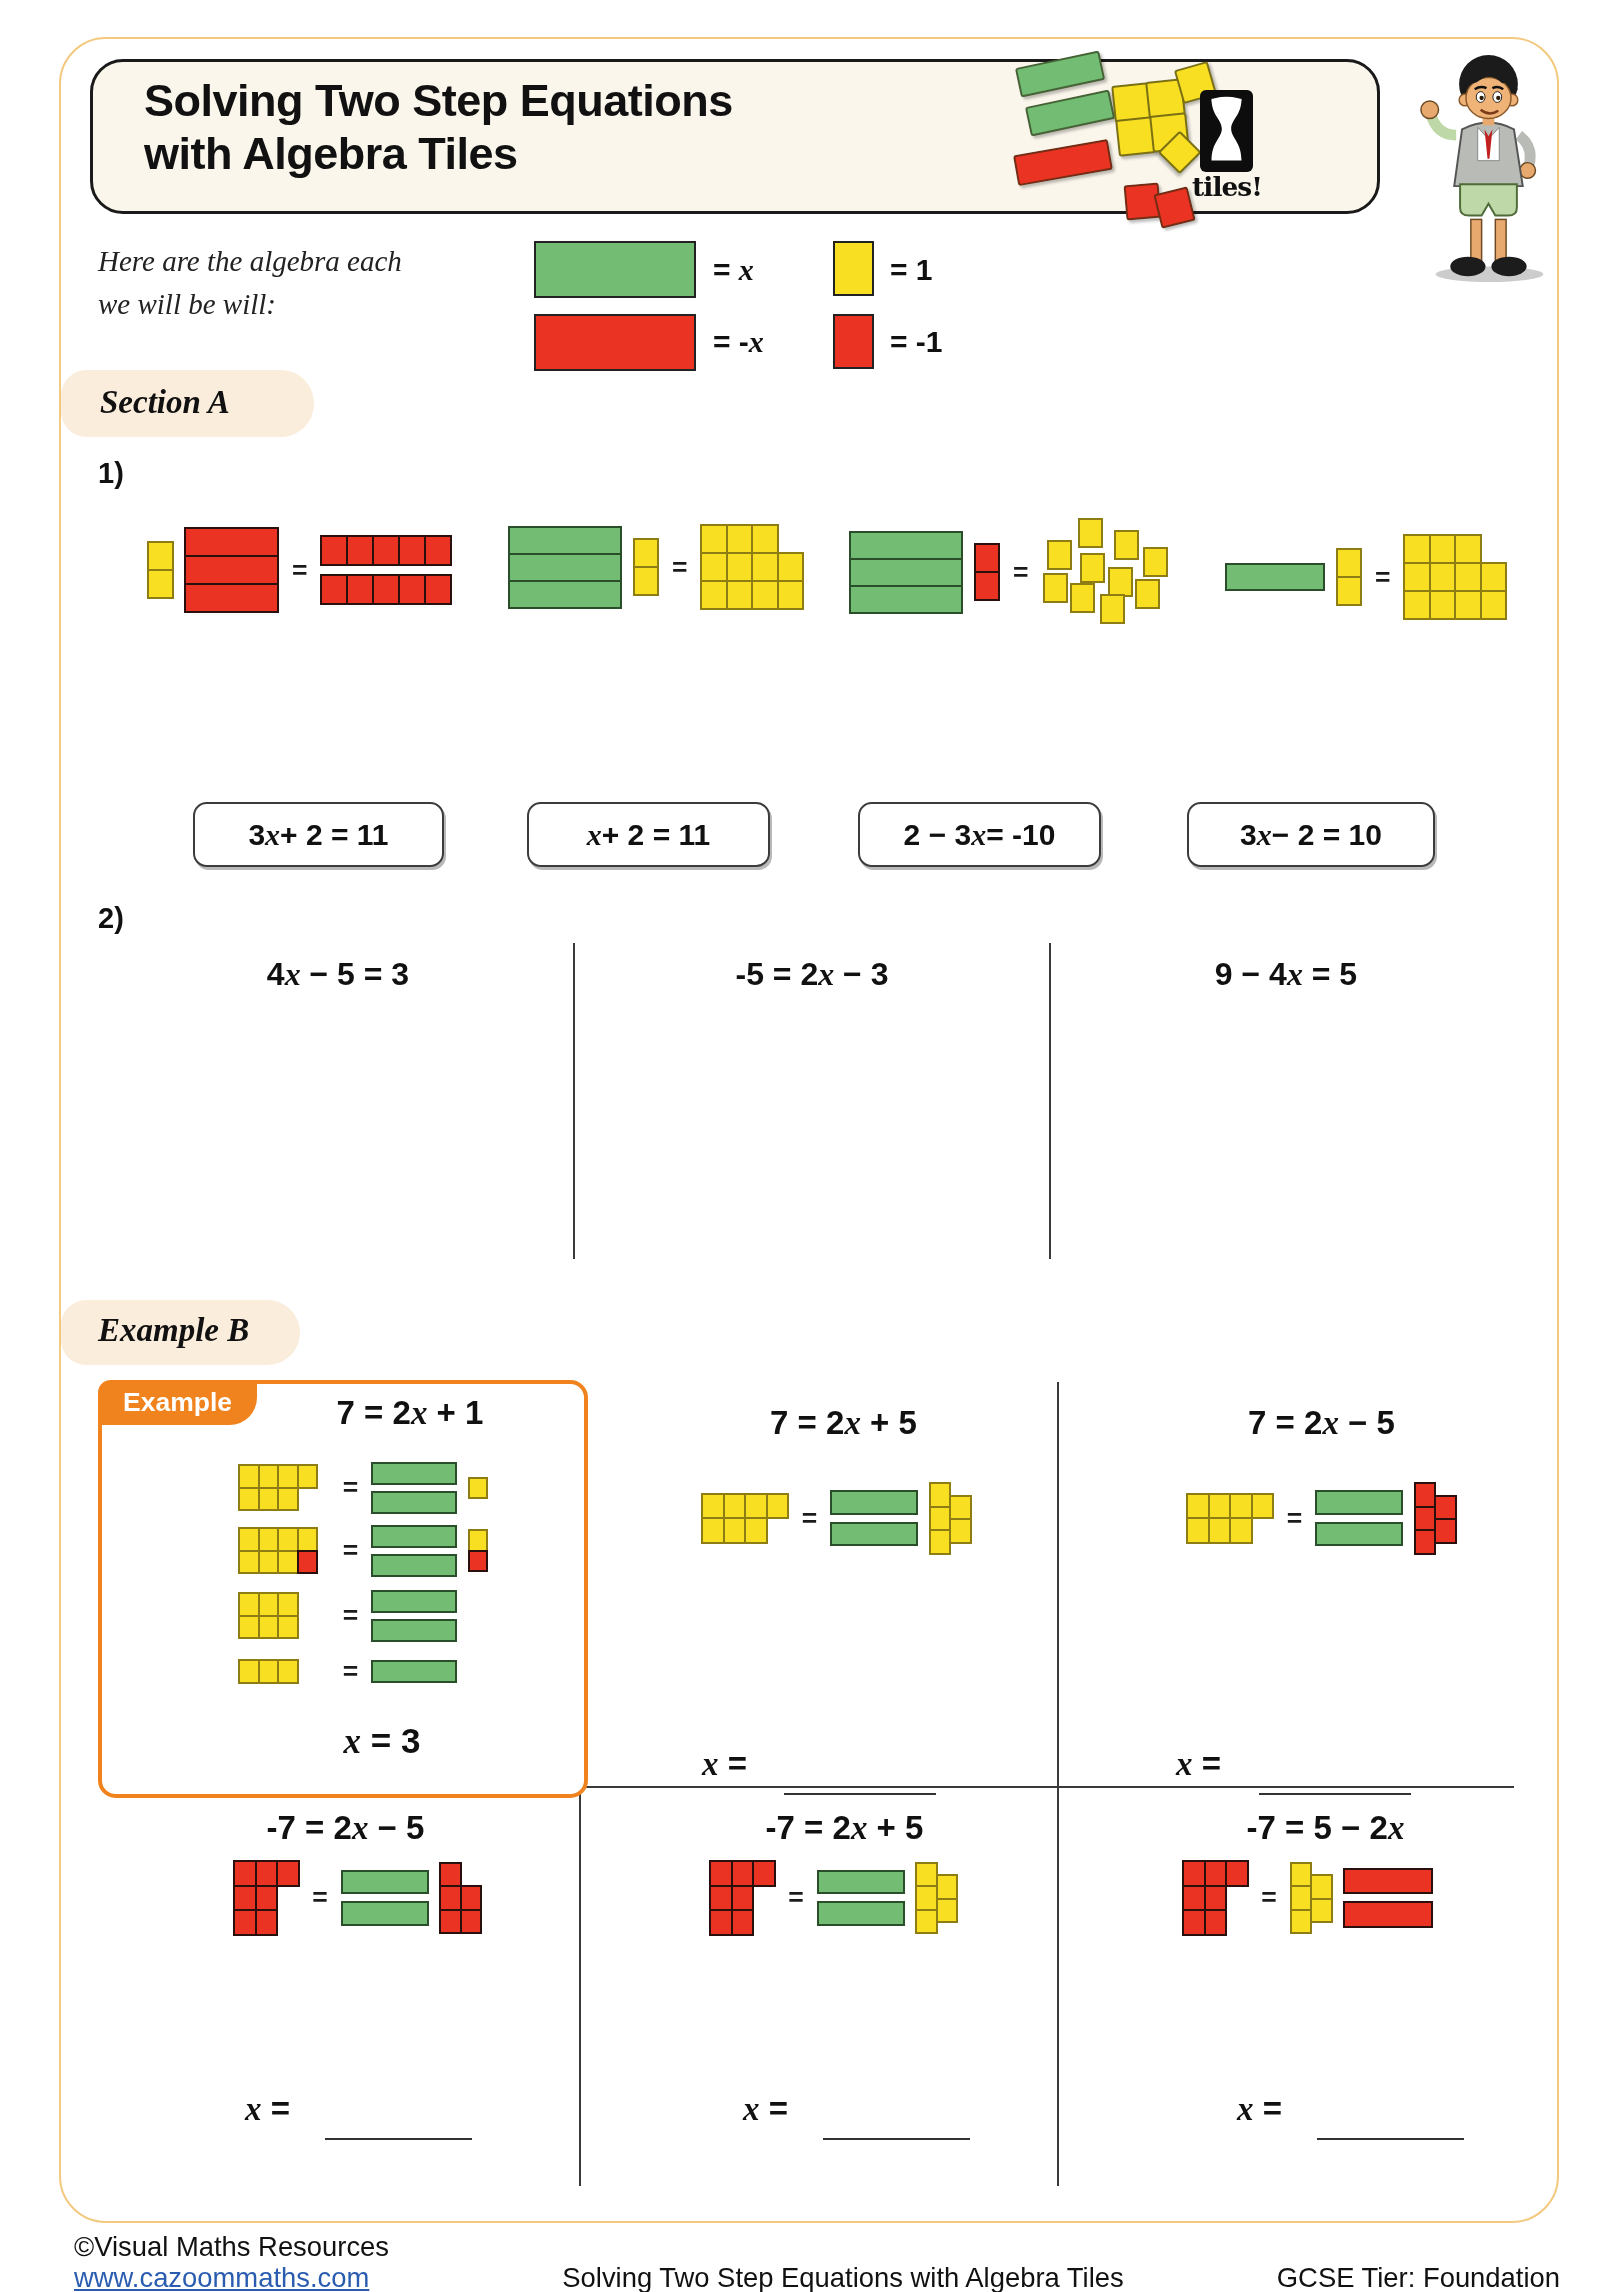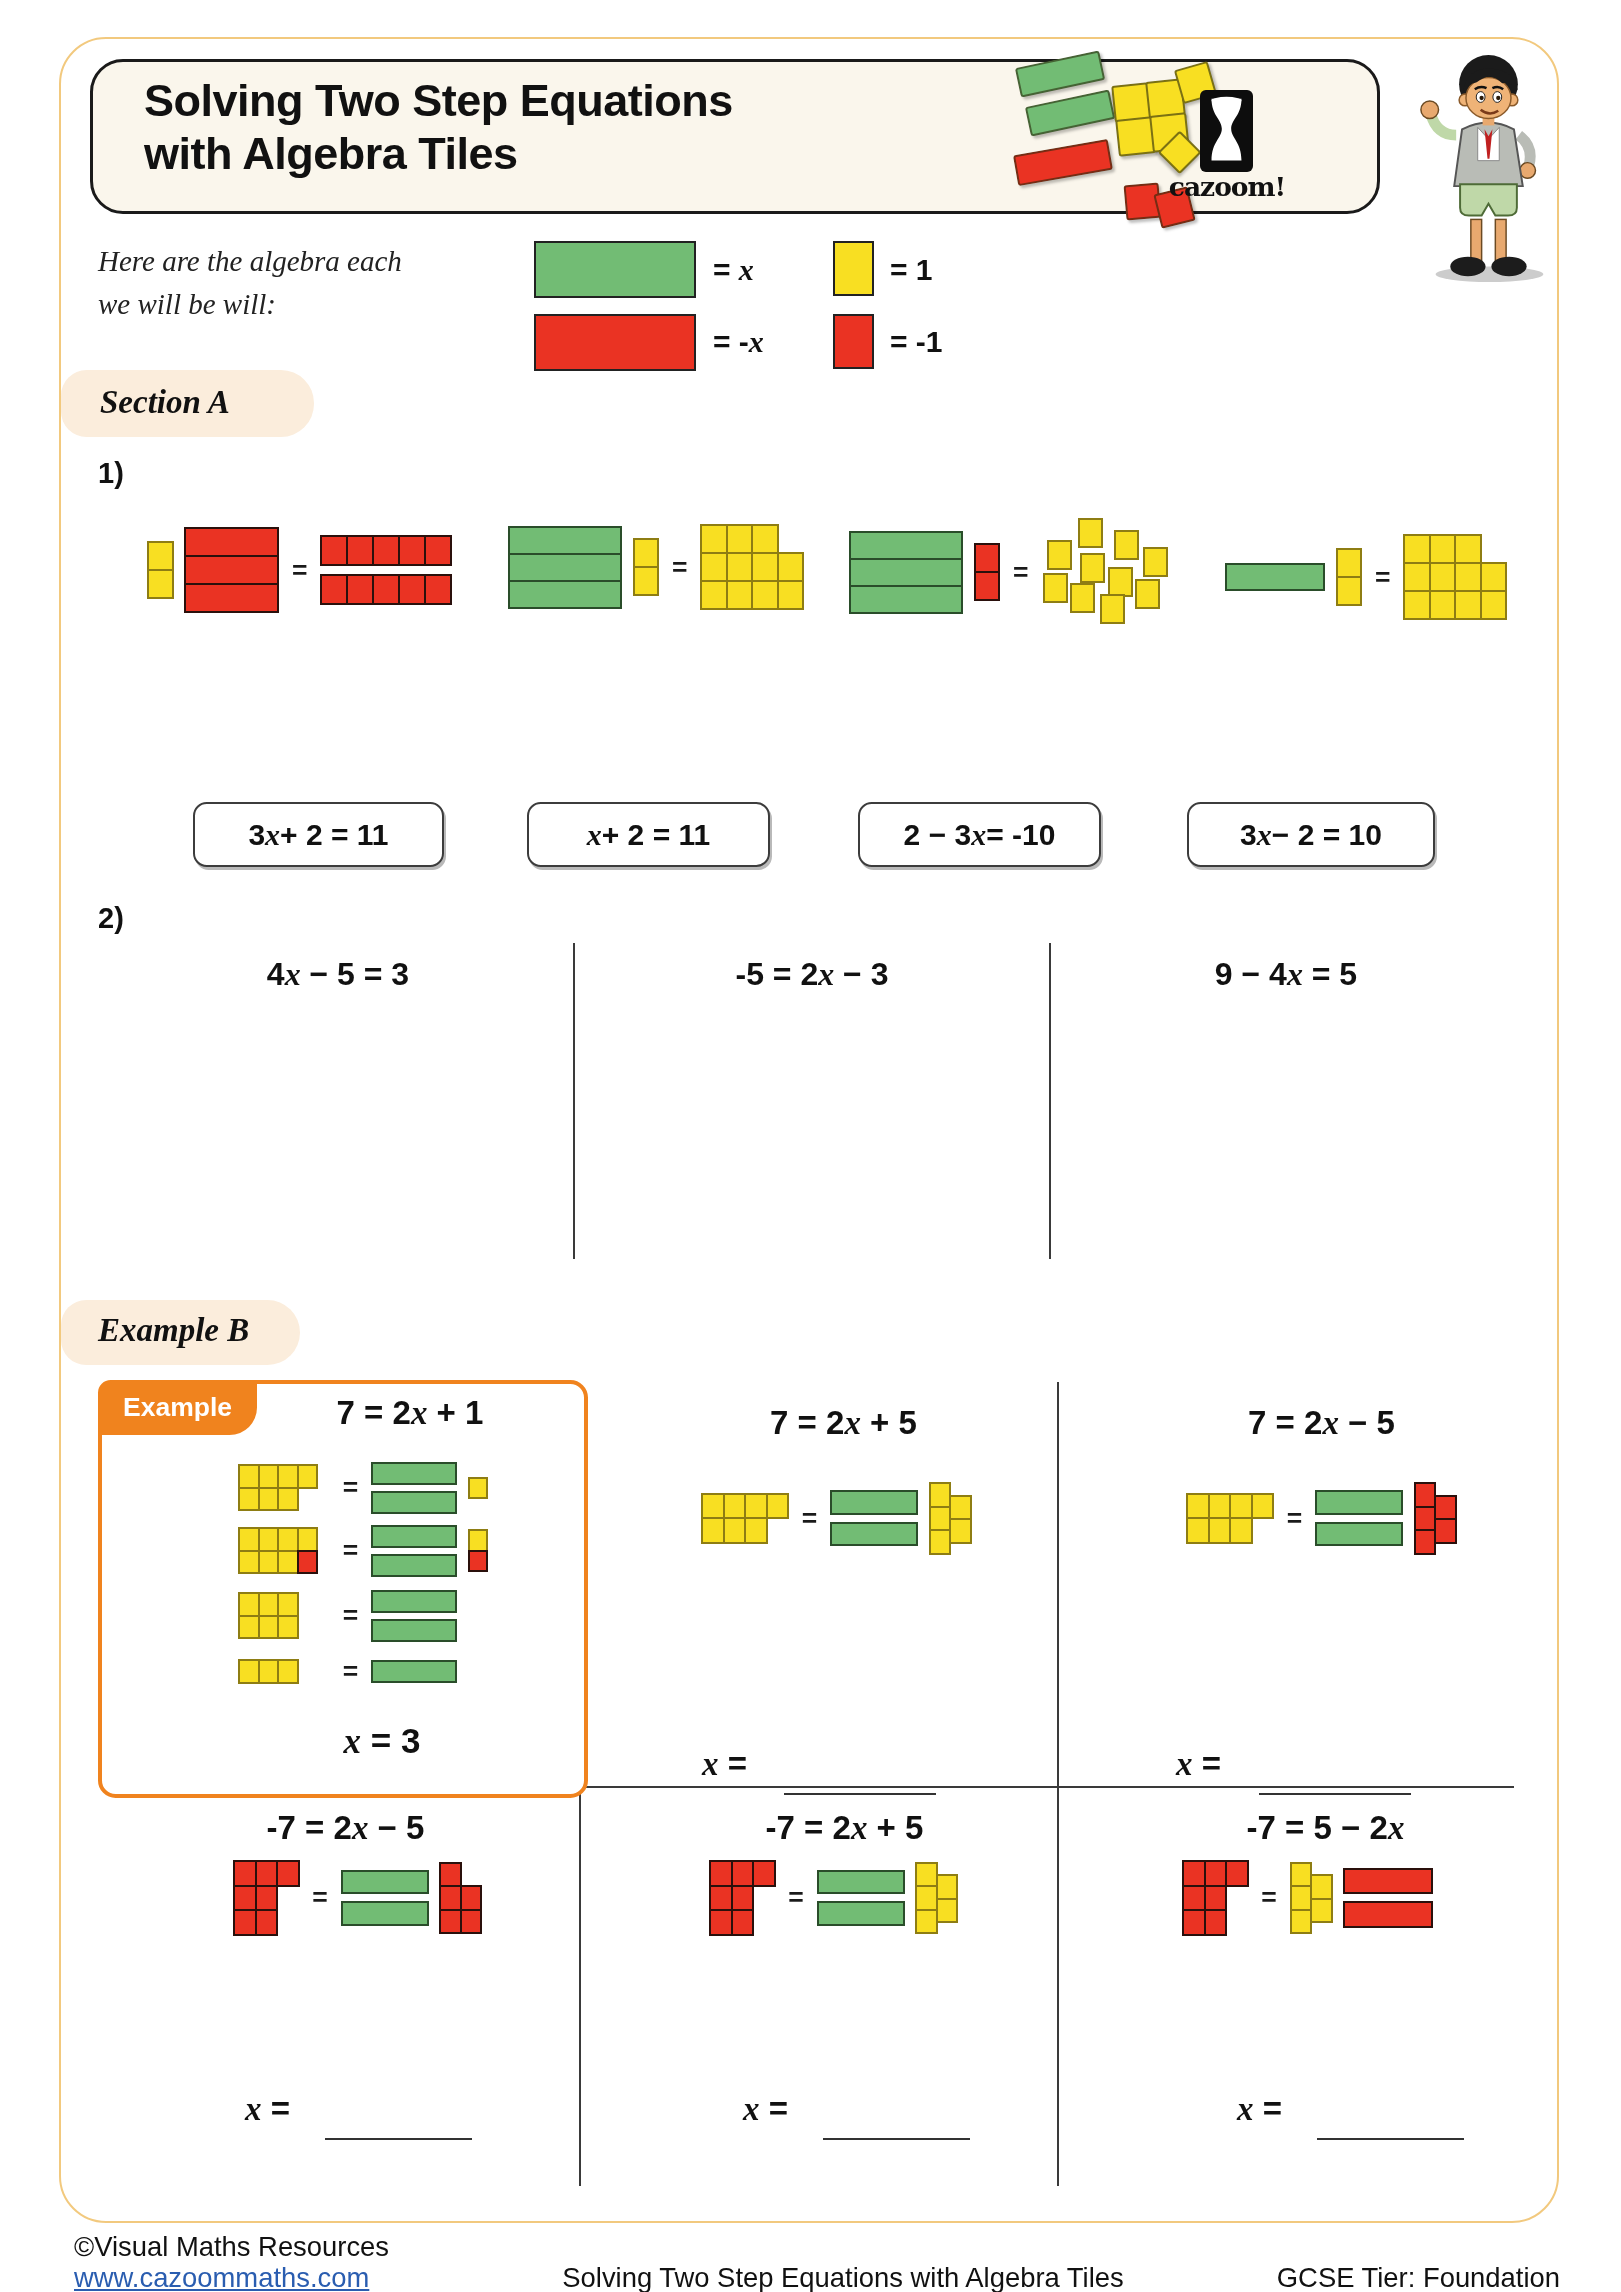--- a/index.html
+++ b/index.html
@@ -60,21 +60,21 @@
   <div class="abs deco" style="left:1164px;top:137px;width:27.4px;height:27.4px;background:#F8DF22;transform:rotate(45deg);"></div>
   <div class="abs deco" style="left:1125px;top:184px;width:31px;height:31px;background:#EA3323;transform:rotate(-5deg);"></div>
   <div class="abs deco" style="left:1157px;top:190px;width:31px;height:31px;background:#EA3323;transform:rotate(-14deg);"></div>
 
   <div class="abs logo-box" style="left:1200px;top:90px;width:53px;height:82px;">
     <svg width="43" height="73" viewBox="0 0 44 78">
       <path fill="#ffffff" d="M6 4 h32 c0 18 -11 22 -11 32 c0 10 11 14 11 34 h-32 c0 -20 11 -24 11 -34 c0 -10 -11 -14 -11 -32 z"></path>
       <ellipse cx="22" cy="6" rx="16" ry="4" fill="#ffffff"></ellipse>
     </svg>
   </div>
-  <div class="abs logo-text" style="left:1168px;top:171px;width:118px;">cazoom!</div>
+  <div class="abs logo-text" style="left:1168px;top:171px;width:118px;">tiles!</div>
 
   <div class="abs" style="left:1409px;top:51px;">
     <svg width="157" height="235" viewBox="0 0 160 240">
       <ellipse cx="82" cy="228" rx="55" ry="8" fill="#cccccc"></ellipse>
       <rect x="63" y="172" width="11" height="44" fill="#E8A96F" stroke="#6b4a23" stroke-width="1.5"></rect>
       <rect x="88" y="172" width="11" height="44" fill="#E8A96F" stroke="#6b4a23" stroke-width="1.5"></rect>
       <ellipse cx="60" cy="220" rx="18" ry="10" fill="#1c1c1c"></ellipse>
       <ellipse cx="102" cy="220" rx="18" ry="10" fill="#1c1c1c"></ellipse>
       <path d="M48 86 q-20 0 -26 -22" stroke="#BFD8A8" stroke-width="11" fill="none"></path>
       <circle cx="21" cy="60" r="9" fill="#E8A96F" stroke="#6b4a23" stroke-width="1.5"></circle>
@@ -251,21 +251,21 @@
   <div class="abs vline" style="left:1049px;top:943px;height:316px;"></div>
 
   <div class="abs section-pill" style="left:61px;top:1300px;width:239px;height:65px;"></div>
   <div class="abs section-label" style="left:98px;top:1312px;">Example B</div>
 
   <div class="abs hline" style="left:397px;top:1786px;width:1117px;"></div>
   <div class="abs vline" style="left:1057px;top:1382px;height:804px;"></div>
   <div class="abs vline" style="left:579px;top:1794px;height:392px;"></div>
 
   <div class="abs example-box" style="left:98px;top:1380px;width:482px;height:410px;"></div>
-  <div class="abs example-tab" style="left:98px;top:1380px;width:159px;height:55px;justify-content:center;">
+  <div class="abs example-tab" style="left:98px;top:1380px;width:159px;height:45px;justify-content:center;">
     <span>Example</span>
   </div>
   <div class="abs eq bigeq" style="left:263px;top:1394px;width:294px;z-index:3;">7 = 2<i class="vx">x</i> + 1</div>
   <div class="abs tiles-eq" style="left:238px;top:1462px;z-index:3;">
       <div style="min-width: 92px; display: flex; align-items: center;">
         <div>
           <div style="display: flex;">
             <div class="tile" style="width: 21.6px; height: 24.5px; background: rgb(248, 223, 34); border-color: rgb(142, 125, 19);"></div>
             <div class="tile" style="width: 21.6px; height: 24.5px; background: rgb(248, 223, 34); border-color: rgb(142, 125, 19); margin-left: -2px;"></div>
             <div class="tile" style="width: 21.6px; height: 24.5px; background: rgb(248, 223, 34); border-color: rgb(142, 125, 19); margin-left: -2px;"></div>

